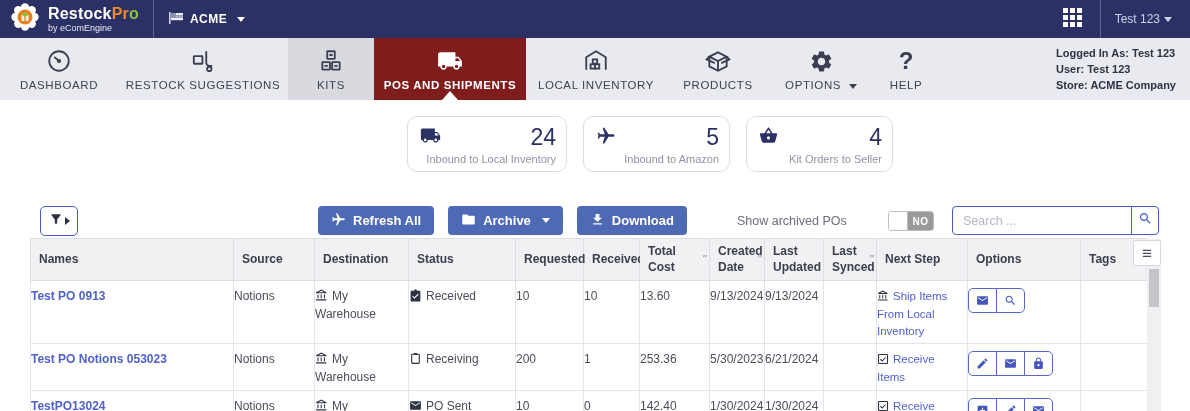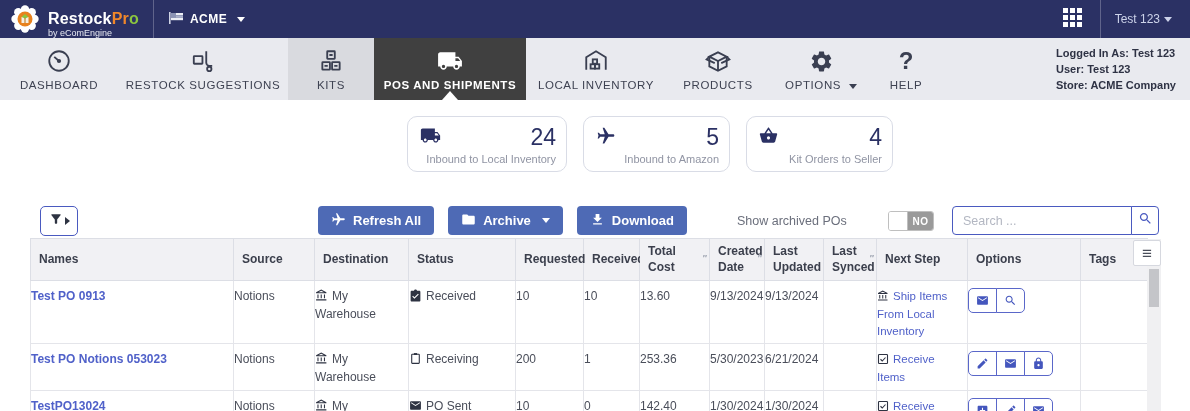--- a/index.html
+++ b/index.html
@@ -2,21 +2,21 @@
 <html><head>
 <meta charset="utf-8">
 <style>
   * { margin:0; padding:0; box-sizing:border-box; }
   body { font-family:"Liberation Sans", sans-serif; background:#fff; }
   .viewport { position:relative; width:1190px; height:411px; overflow:hidden; background:#fff; }
 
   
   .topbar { position:absolute; top:0; left:0; width:1190px; height:38px; background:#2b3164;
             display:flex; align-items:center; color:#fff; }
-  .brand { display:flex; align-items:flex-end; gap:8px; padding:0 14px 0 10px; height:100%; }
+  .brand { display:flex; align-items:center; gap:8px; padding:0 14px 0 10px; height:100%; }
   .brand-text { line-height:1; }
   .brand-name { font-size:16px; font-weight:700; letter-spacing:.2px; }
   .brand-name .pro { color:#f0872a; }
   .brand-name .pro-o { color:#8bc53f; }
   .brand-tag { font-size:9px; color:#e7e9f2; margin-top:2px; }
   .v-sep { width:1px; height:38px; background:rgba(255,255,255,.25); }
   .org-switcher { display:flex; align-items:center; gap:6px; padding:0 14px; font-size:12px;
                   font-weight:700; letter-spacing:.5px; cursor:pointer; }
   .caret { display:inline-block; width:0; height:0; border-left:4px solid transparent;
            border-right:4px solid transparent; border-top:5px solid currentColor; margin-left:4px; }
@@ -27,21 +27,21 @@
 
   
   .navbar { position:absolute; top:38px; left:0; width:1190px; height:62px; background:#e9eaef;
             display:flex; align-items:stretch; }
   .tab { display:flex; flex-direction:column; align-items:center; justify-content:center;
          gap:4px; cursor:pointer; position:relative; }
   .tab-label { font-size:11.5px; letter-spacing:.6px; color:#3e4252; font-weight:500; white-space:nowrap; }
   .tab-icon { height:28px; display:flex; align-items:center; justify-content:center; }
   .tab-icon svg { display:block; }
   .tab.kits-bg { background:#d9dadf; }
-  .tab.active { background:#404040; }
+  .tab.active { background:#7f1d1d; }
   .tab.active .tab-label { color:#fff; font-weight:700; }
   .tab.active .notch { position:absolute; bottom:0; left:50%; transform:translateX(-50%);
         width:0; height:0; border-left:8px solid transparent; border-right:8px solid transparent;
         border-bottom:9px solid #fff; }
   .login-info { margin-left:auto; padding:8px 14px 0 0; font-size:11px; font-weight:700;
                 color:#2e3244; line-height:1.45; white-space:nowrap; }
   .question-icon::before { content:"?"; font-size:24px; font-weight:700; color:#3a3f51; }
 
   
   .stat-card { position:absolute; top:116px; height:56px; background:#fff; border:1px solid #d9dce6;

